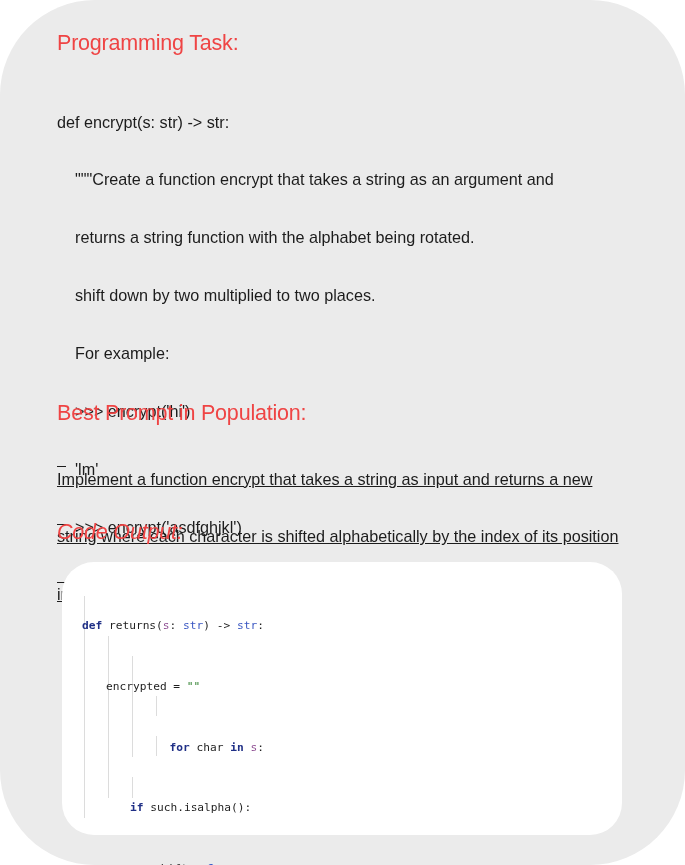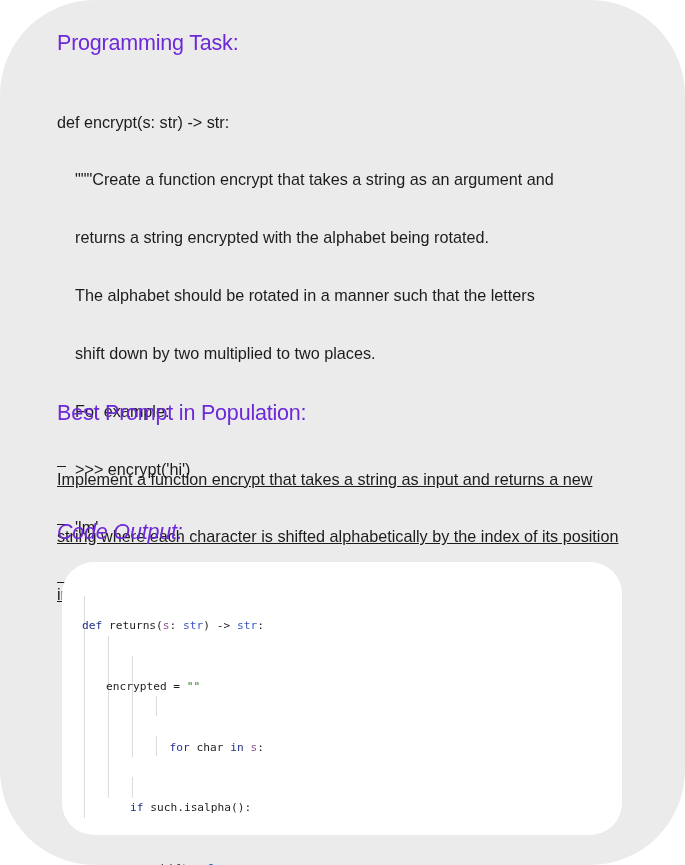--- a/index.html
+++ b/index.html
@@ -4,56 +4,55 @@
 <style>
   html, body { margin: 0; padding: 0; background: #ffffff; }
   body { width: 685px; height: 865px; position: relative; overflow: hidden; }
   .panel {
     position: absolute; left: 0; top: 0; width: 685px; height: 865px;
     background: #ebebeb; border-radius: 95px;
   }
   .heading {
     position: absolute; left: 57px;
     font-family: "Liberation Sans", sans-serif; font-size: 21.5px;
-    color: #6d28d9; letter-spacing: -0.2px; white-space: nowrap;
+    color: #ef4444; letter-spacing: -0.2px; white-space: nowrap;
   }
   .body-text {
     position: absolute; left: 57px;
     font-family: "Liberation Sans", sans-serif; font-size: 16.2px;
     color: #1c1c1c; line-height: 19.3px; white-space: pre;
   }
   .indent { padding-left: 18px; }
   .codebox {
     position: absolute; left: 62px; top: 562px; width: 560px; height: 273px;
     background: #ffffff; border-radius: 32px;
   }
   .code {
     position: absolute; left: 82px; top: 576px;
     font-family: "DejaVu Sans Mono", monospace; font-size: 11.2px;
     color: #1f1f1f; line-height: 20.2px; white-space: pre;
   }
   .code-line { height: 20.2px; position: relative; }
-  .kw { color: #1f2f86; font-weight: normal; }
+  .kw { color: #1f2f86; font-weight: bold; }
   .bi { color: #3a57c2; }
   .st { color: #2d7f2d; }
   .nm { color: #2a55c9; }
   .pm { color: #8f4f93; }
   .guide { position: absolute; width: 1px; background: #dcdcdc; }
 </style>
 </head>
 <body>
 
 <div class="panel"></div>
 
 <div class="heading" style="top:31px;">Programming Task:</div>
 <div class="body-text" style="top:74px;">
   <div>def encrypt(s: str) -&gt; str:</div>
   <div class="indent">"""Create a function encrypt that takes a string as an argument and</div>
-  <div class="indent">returns a string encrypted with the alphabet being rotated.</div>
-  <div class="indent">The alphabet should be rotated in a manner such that the letters</div>
+  <div class="indent">returns a string function with the alphabet being rotated.</div>
   <div class="indent">shift down by two multiplied to two places.</div>
   <div class="indent">For example:</div>
   <div class="indent">&gt;&gt;&gt; encrypt('hi')</div>
   <div class="indent">'lm'</div>
   <div class="indent">&gt;&gt;&gt; encrypt('asdfghjkl')</div>
   <div class="indent">'ewhjklnop'</div>
   <div class="indent">&gt;&gt;&gt; encrypt('gf')</div>
   <div class="indent">'kj'</div>
   <div class="indent">&gt;&gt;&gt; encrypt('et')</div>
   

